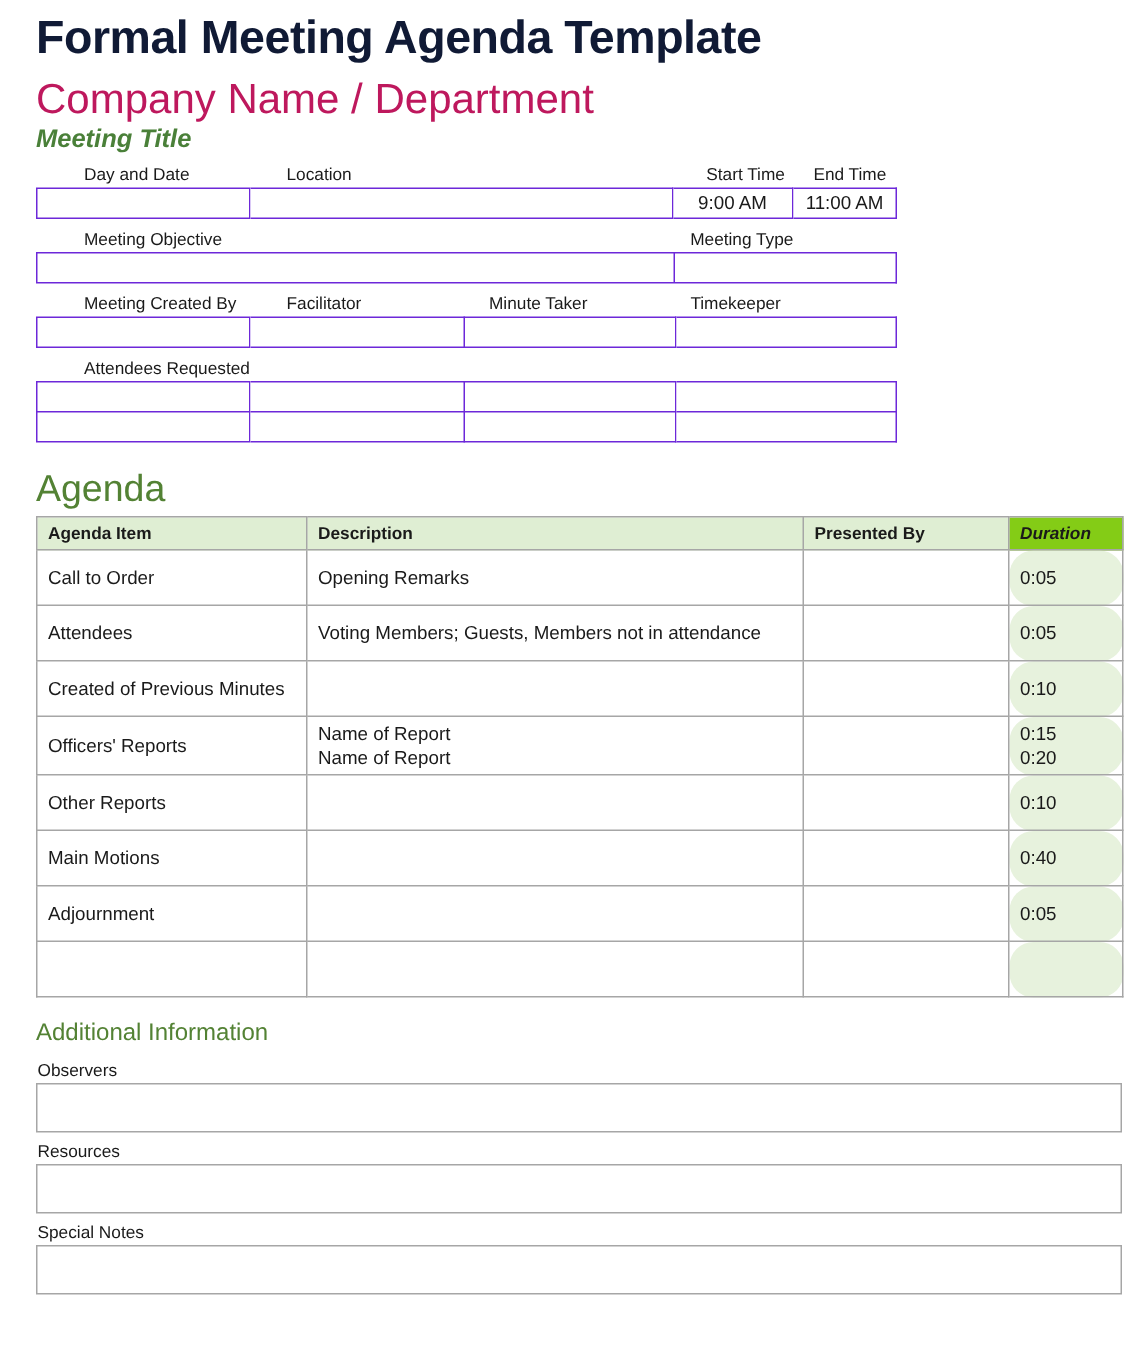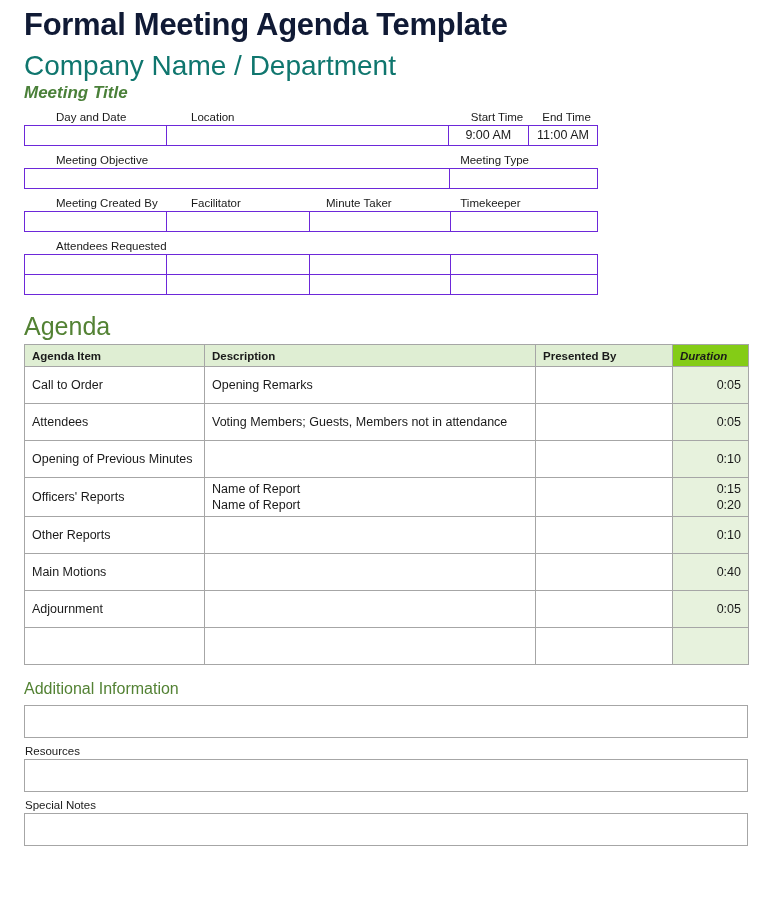--- a/index.html
+++ b/index.html
@@ -25,21 +25,21 @@
     font-weight: bold;
     color: #101a35;
     letter-spacing: -0.3px;
     margin: 6px 0 0 0;
     line-height: 38px;
     white-space: nowrap;
   }
   .company-name {
     font-size: 28px;
     font-weight: normal;
-    color: #0f766e;
+    color: #be185d;
     line-height: 32px;
     margin: 6px 0 0 0;
     letter-spacing: 0px;
     white-space: nowrap;
   }
   .meeting-title {
     font-size: 17px;
     font-weight: bold;
     font-style: italic;
     color: #4a8039;
@@ -121,22 +121,23 @@
   table.agenda th {
     background: #dfeed3;
     font-weight: bold;
     font-size: 11.5px;
     text-align: left;
     height: 22px;
     padding: 2px 7px;
   }
   table.agenda td.duration {
     background: #e7f2dd;
-    text-align: right;
+    text-align: left;
     white-space: pre-line;
+    border-radius: 16px;
   }
   table.agenda th.duration-h { background: #84cc16; font-style: italic; }
   .col-item { width: 180px; }
   .col-desc { width: 331px; }
   .col-pres { width: 137px; }
   .col-dur  { width: 76px; }
   .r-tall { height: 37px; }
   .r-norm { height: 37px; }
 
   
@@ -237,21 +238,21 @@
         <td></td>
         <td class="duration">0:05</td>
       </tr>
       <tr class="r-tall">
         <td>Attendees</td>
         <td>Voting Members; Guests, Members not in attendance</td>
         <td></td>
         <td class="duration">0:05</td>
       </tr>
       <tr class="r-norm">
-        <td>Opening of Previous Minutes</td>
+        <td>Created of Previous Minutes</td>
         <td></td>
         <td></td>
         <td class="duration">0:10</td>
       </tr>
       <tr class="r-norm">
         <td>Officers' Reports</td>
         <td style="white-space:pre-line;">Name of Report
 Name of Report</td>
         <td></td>
         <td class="duration">0:15
@@ -279,20 +280,21 @@
         <td></td>
         <td></td>
         <td></td>
         <td class="duration"></td>
       </tr>
     </tbody>
   </table>
 
   <div class="section-heading small">Additional Information</div>
 
+  <div class="note-label">Observers</div>
   <div class="note-box"></div>
 
   <div class="note-label">Resources</div>
   <div class="note-box"></div>
 
   <div class="note-label">Special Notes</div>
   <div class="note-box"></div>
 
 </div>
 

